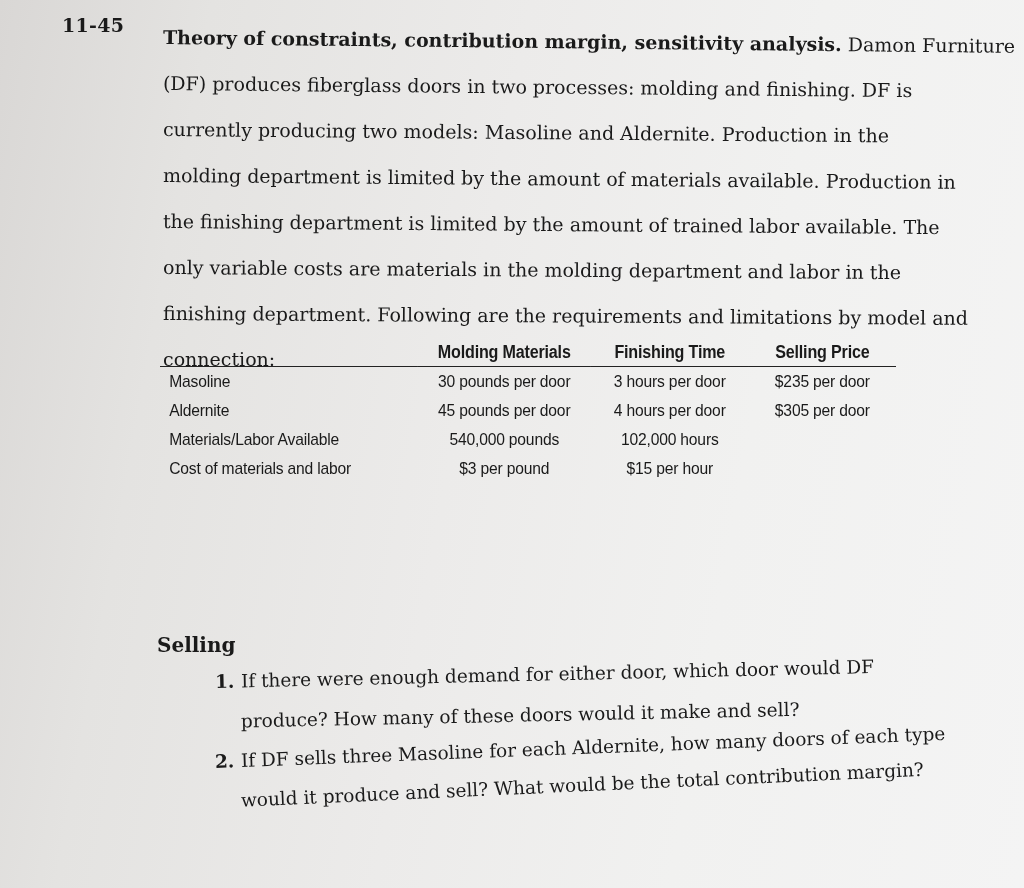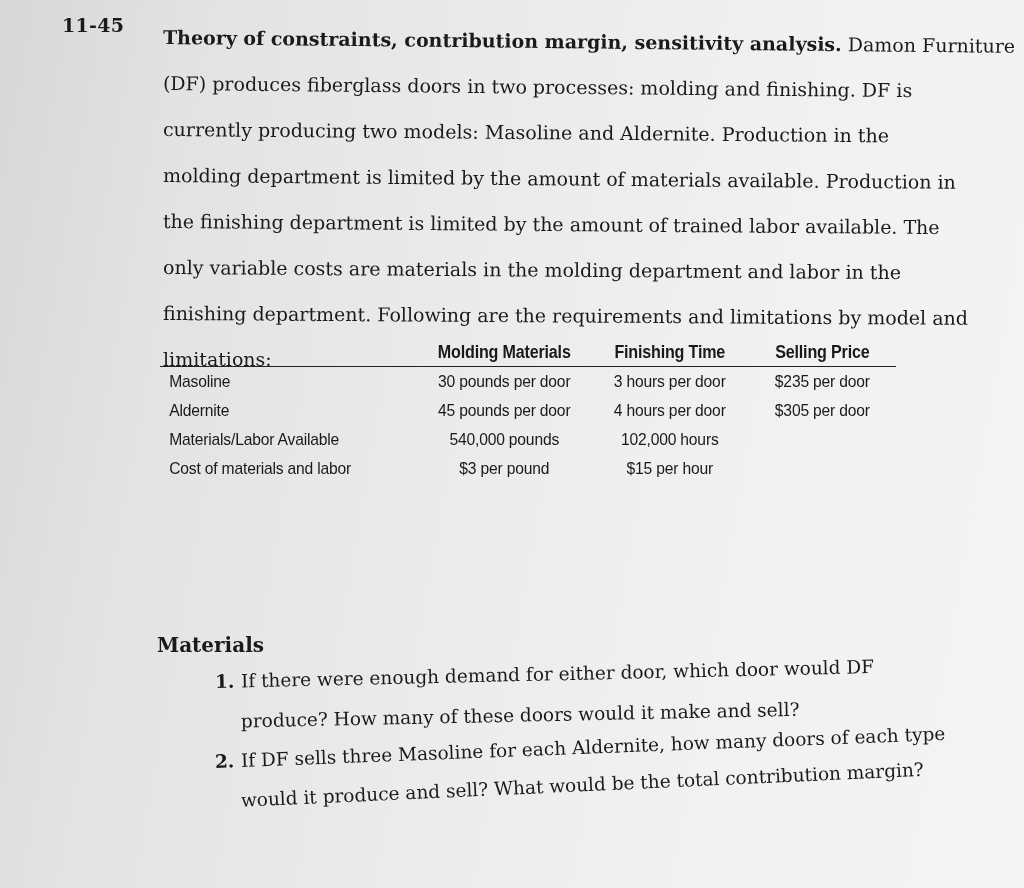--- a/index.html
+++ b/index.html
@@ -79,21 +79,21 @@
   <div class="prob-num">11-45</div>
 
   <div class="para">
     <span class="line"><span class="bold">Theory of constraints, contribution margin, sensitivity analysis.</span><span> Damon Furniture</span></span>
     <span class="line">(DF) produces fiberglass doors in two processes: molding and finishing. DF is</span>
     <span class="line">currently producing two models: Masoline and Aldernite. Production in the</span>
     <span class="line">molding department is limited by the amount of materials available. Production in</span>
     <span class="line">the finishing department is limited by the amount of trained labor available. The</span>
     <span class="line">only variable costs are materials in the molding department and labor in the</span>
     <span class="line">finishing department. Following are the requirements and limitations by model and</span>
-    <span class="line">limitations:</span>
+    <span class="line">connection:</span>
   </div>
 
   <table class="data-table">
     <colgroup>
         <col class="c1">
         <col class="c2">
         <col class="c3">
         <col class="c4">
       </colgroup>
     <thead>
@@ -126,21 +126,21 @@
       <tr>
         <td class="label">Cost of materials and labor</td>
         <td>$3 per pound</td>
         <td>$15 per hour</td>
         <td></td>
       </tr>
     </tbody>
   </table>
 
 
-  <div class="required-heading">Materials</div>
+  <div class="required-heading">Selling</div>
 
   <ol class="req-list">
     <li>
       <span class="line"><span class="num">1.</span><span>If there were enough demand for either door, which door would DF</span></span>
       <span class="line indent">produce? How many of these doors would it make and sell?</span>
     </li>
     <li>
       <span class="line"><span class="num">2.</span><span>If DF sells three Masoline for each Aldernite, how many doors of each type</span></span>
       <span class="line indent">would it produce and sell? What would be the total contribution margin?</span>
     </li>

